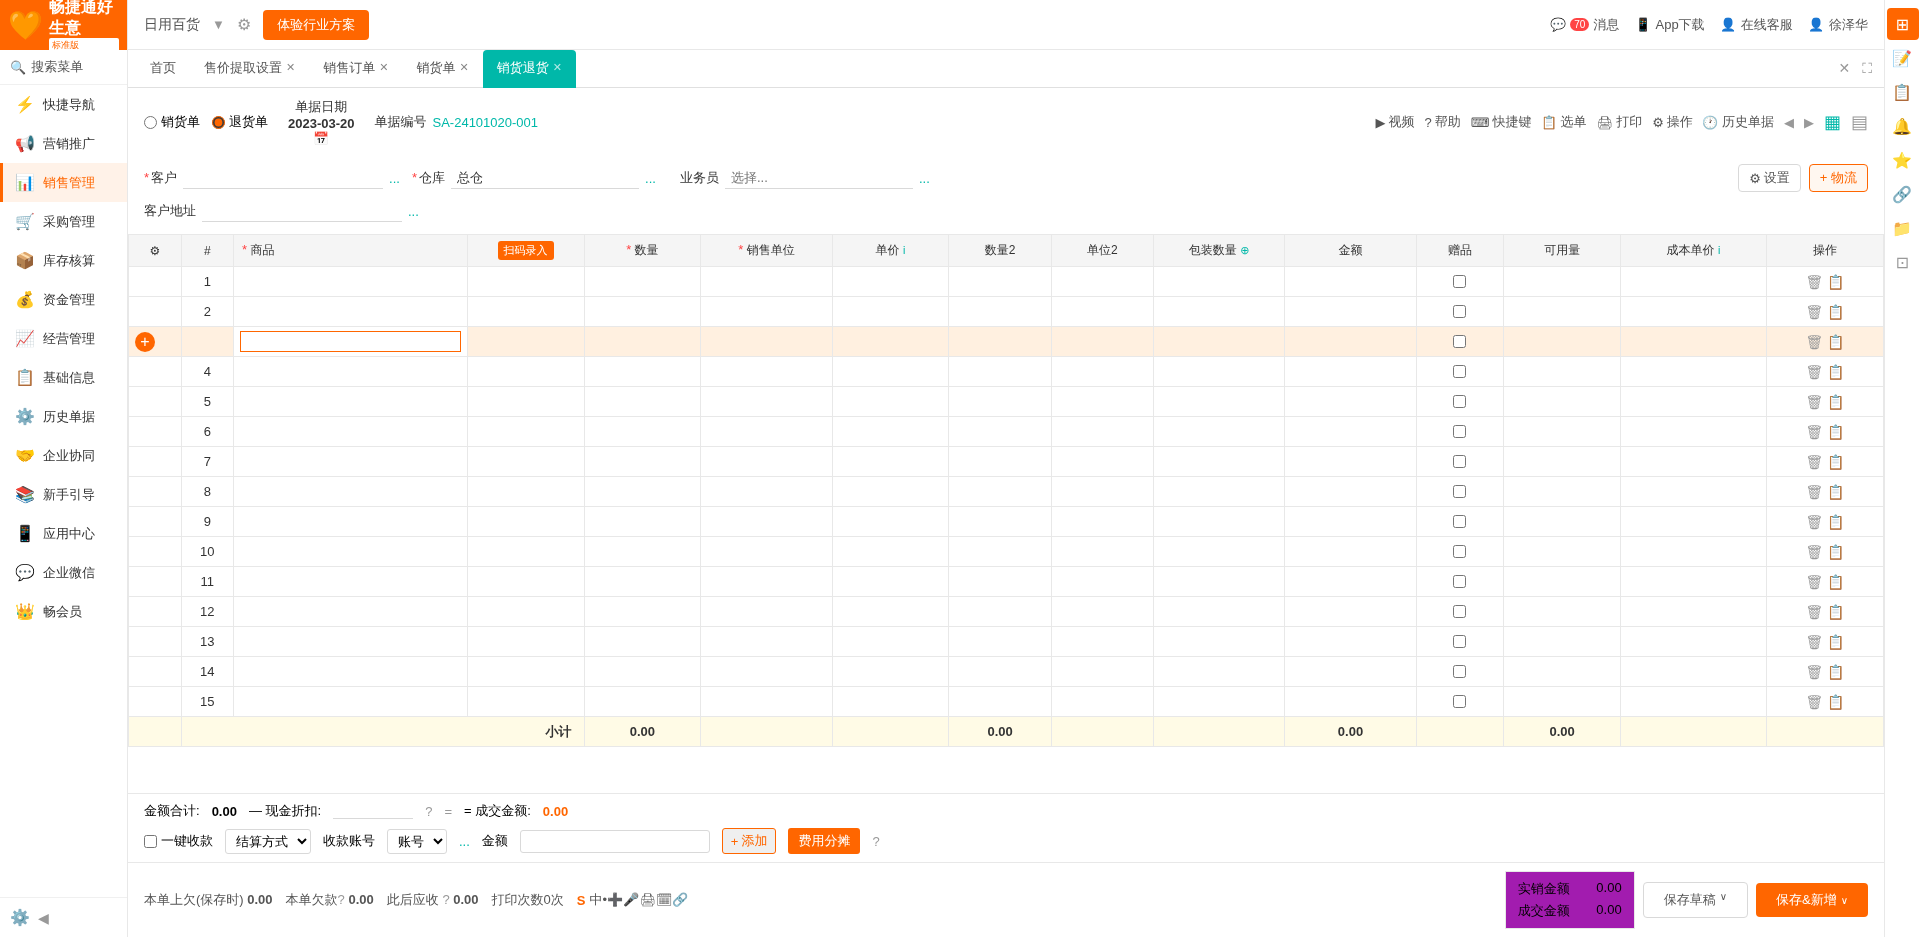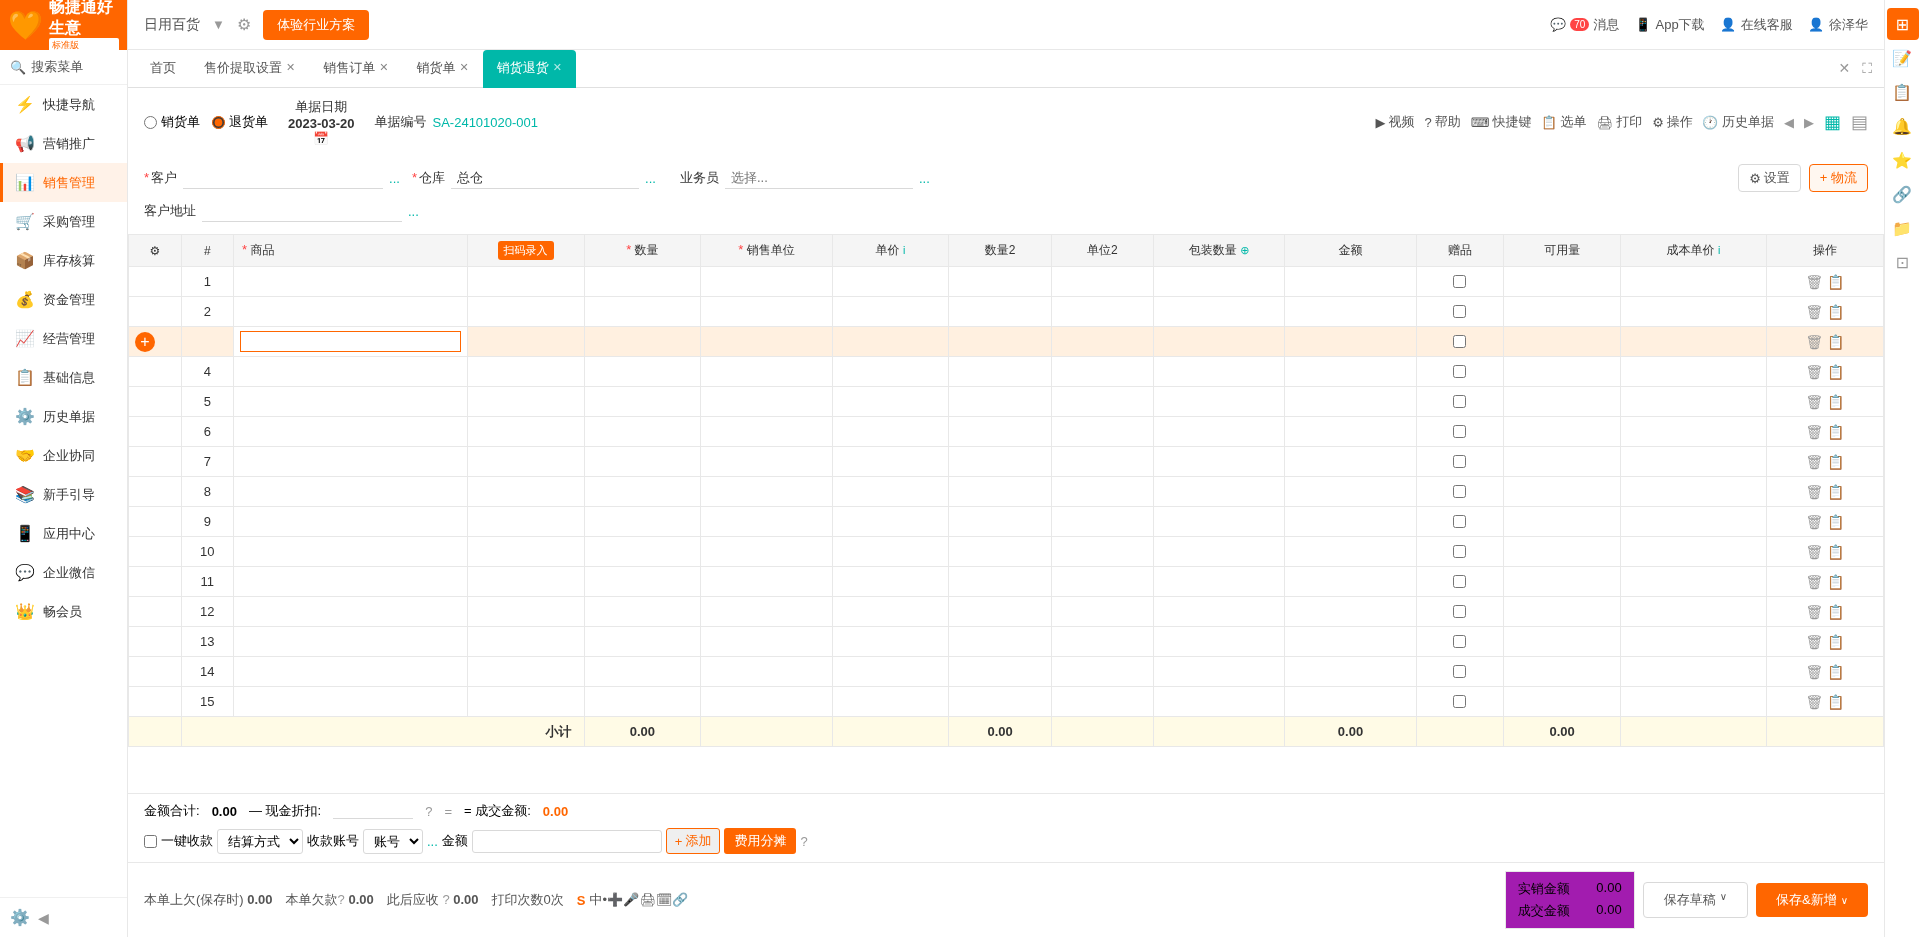--- a/index.html
+++ b/index.html
@@ -65,21 +65,21 @@
     .add-row-btn { background: #ff6600; color: #fff; border: none; width: 20px; height: 20px; border-radius: 50%; cursor: pointer; font-size: 16px; display: flex; align-items: center; justify-content: center; line-height: 1; }
     .row-ops { display: flex; gap: 4px; justify-content: center; }
     .row-op-btn { cursor: pointer; color: #999; font-size: 14px; }
     .checkbox-cell { display: flex; justify-content: center; align-items: center; }
     .total-row td { background: #fffbe6; font-weight: bold; }
     .total-row td.total-val { color: #333; }
 
     
     .form-footer { background: #fff; border-top: 1px solid #e8e8e8; padding: 8px 16px; }
     .footer-row1 { display: flex; align-items: center; gap: 12px; flex-wrap: wrap; }
-    .footer-row2 { display: flex; align-items: center; gap: 4px; margin-top: 8px; flex-wrap: wrap; }
+    .footer-row2 { display: flex; align-items: center; gap: 12px; margin-top: 8px; flex-wrap: wrap; }
     .footer-checkbox { display: flex; align-items: center; gap: 4px; }
     .footer-select { border: 1px solid #d9d9d9; padding: 3px 6px; border-radius: 3px; background: #fff; }
     .footer-input { border: 1px solid #d9d9d9; padding: 3px 6px; border-radius: 3px; min-width: 80px; }
     .footer-add-btn { display: flex; align-items: center; gap: 3px; color: #ff6600; cursor: pointer; border: 1px solid #ff6600; padding: 3px 8px; border-radius: 3px; }
     .footer-split-btn { background: #ff6600; color: #fff; border: none; padding: 4px 10px; border-radius: 3px; cursor: pointer; }
     .footer-help { color: #999; cursor: pointer; }
 
     
     .bottom-bar { background: #fff; border-top: 1px solid #e8e8e8; padding: 8px 16px; display: flex; align-items: center; justify-content: space-between; }
     .bottom-stats { display: flex; gap: 13px; color: #555; font-size: 12px; }

